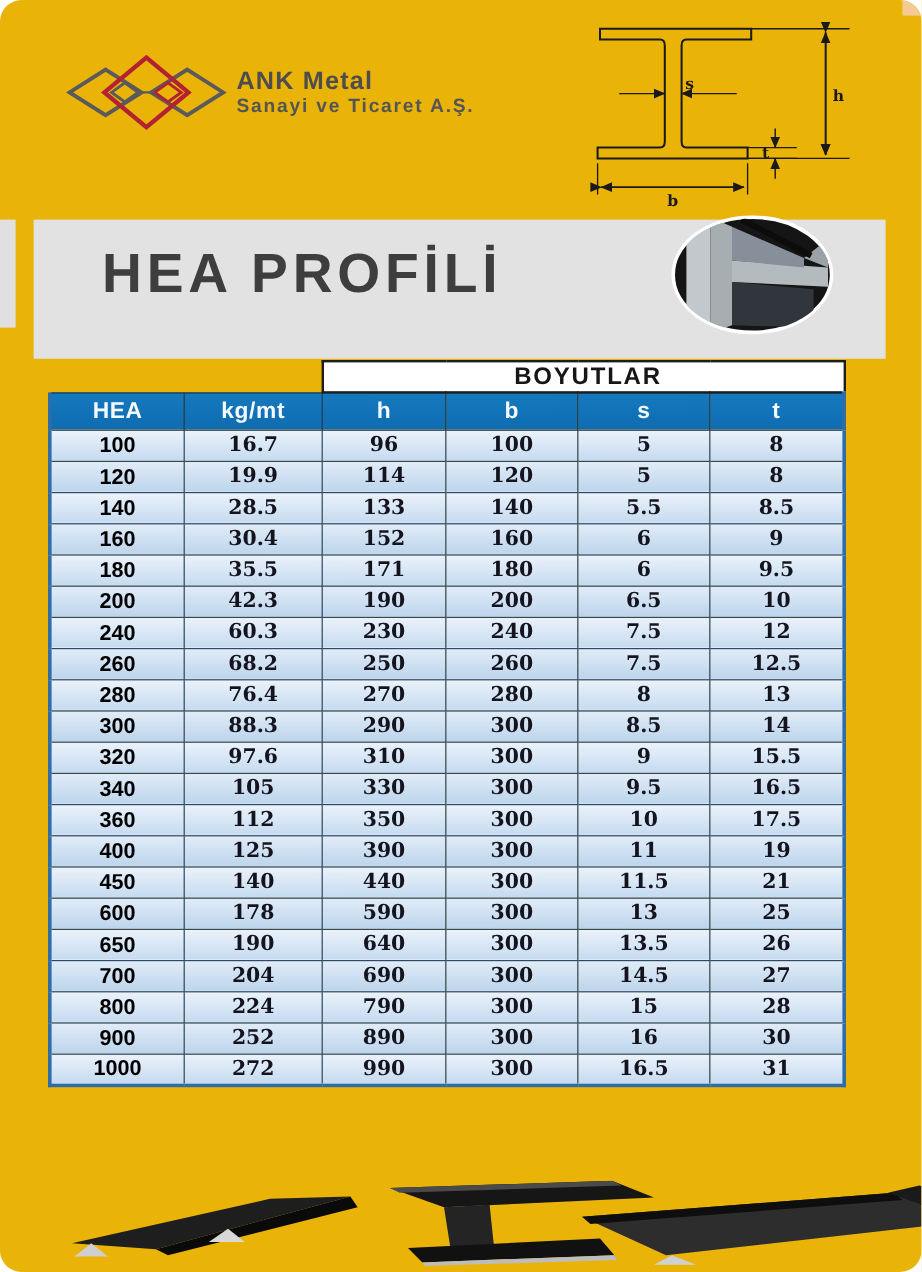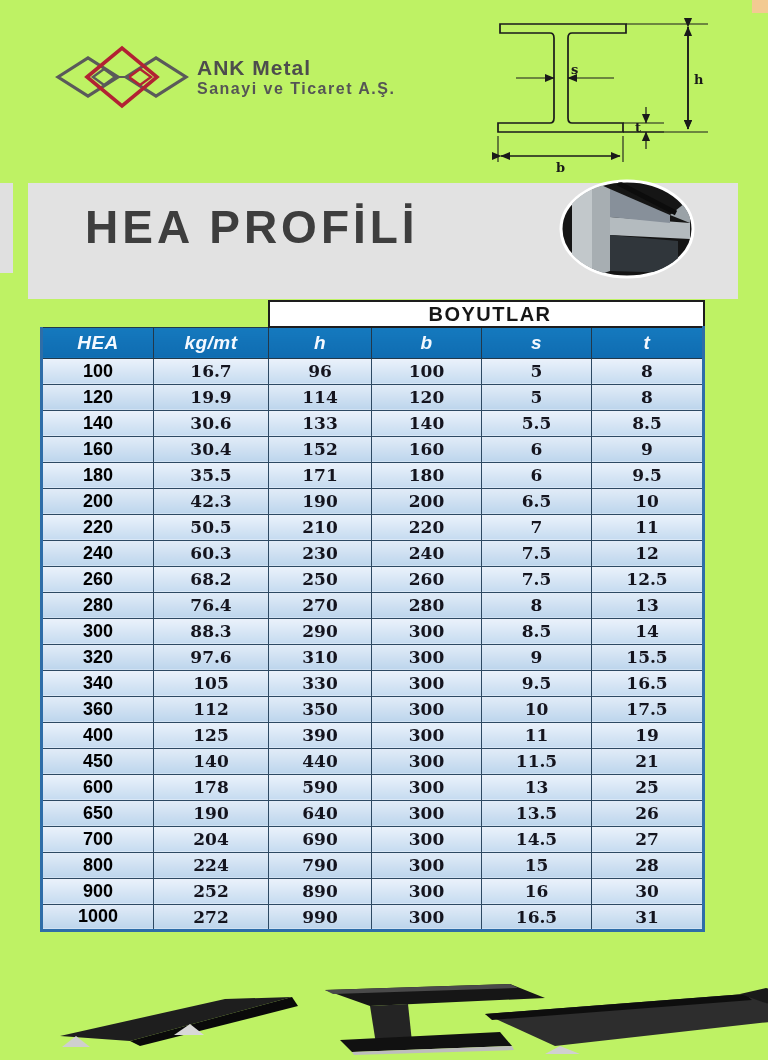--- a/index.html
+++ b/index.html
@@ -1,18 +1,18 @@
 <!DOCTYPE html>
 <html><head>
 <meta charset="utf-8">
 <style>
   html,body{margin:0;padding:0;background:#ffffff;}
   .page{
-    position:relative; width:768px; height:1060px; background:#bef264;
-    font-family:"Liberation Sans", sans-serif; overflow:hidden;
+    position:relative; width:768px; height:1060px; background:#eab308;
+    font-family:"Liberation Sans", sans-serif; overflow:hidden;border-radius:18px;
   }
   
   .corner-accent{position:absolute; right:0; top:0; width:16px; height:13px; background:#f3ca92;}
   
   .logo-wrap{position:absolute; left:55px; top:44px; display:flex; align-items:center;}
   .logo-text{margin-left:8px;}
   .logo-company{font-size:21px; font-weight:bold; color:#4d4d4d; letter-spacing:1px; line-height:1.1;}
   .logo-subtitle{font-size:16px; font-weight:bold; color:#555555; letter-spacing:1.5px; line-height:1.2;}
   
   .diagram{position:absolute; left:488px; top:8px;}
@@ -36,21 +36,21 @@
   td.ghost{border:none; background:transparent;}
   td.gh{
     border:2.4px solid #1d1d1d; background:#ffffff;
     font-family:"Liberation Sans", sans-serif; font-weight:900; font-size:20px;
     color:#161616; letter-spacing:1.5px;padding-left:8px;
   }
   tr.header-row{height:31px;}
   tr.header-row th{
     background:linear-gradient(180deg,#1579be 0%, #0f6cb1 100%);
     color:#f4f9ff; font-family:"Liberation Sans", sans-serif; font-weight:800;
-    font-size:19px; border:1.6px solid #22384a; letter-spacing:0.5px;font-style:italic;
+    font-size:19px; border:1.6px solid #22384a; letter-spacing:0.5px;
   }
   tbody tr{height:26px;}
   tbody td{
     border:1.6px solid #2d4963;
     font-size:17px; font-weight:bold; color:#14141e;
     background:linear-gradient(180deg,#ebf2fb 0%, #c6dbf0 100%);
   }
   tbody tr:nth-child(even) td{background:linear-gradient(180deg,#e2ecf8 0%, #bdd5ec 100%);}
   tbody td.c-hea{
     font-family:"Liberation Sans", sans-serif; font-weight:900; font-size:18px; color:#000000;
@@ -173,21 +173,21 @@
         <tr>
           <td class="c-hea">120</td>
           <td>19.9</td>
           <td>114</td>
           <td>120</td>
           <td>5</td>
           <td>8</td>
         </tr>
         <tr>
           <td class="c-hea">140</td>
-          <td>30.6</td>
+          <td>28.5</td>
           <td>133</td>
           <td>140</td>
           <td>5.5</td>
           <td>8.5</td>
         </tr>
         <tr>
           <td class="c-hea">160</td>
           <td>30.4</td>
           <td>152</td>
           <td>160</td>
@@ -202,28 +202,20 @@
           <td>6</td>
           <td>9.5</td>
         </tr>
         <tr>
           <td class="c-hea">200</td>
           <td>42.3</td>
           <td>190</td>
           <td>200</td>
           <td>6.5</td>
           <td>10</td>
-        </tr>
-        <tr>
-          <td class="c-hea">220</td>
-          <td>50.5</td>
-          <td>210</td>
-          <td>220</td>
-          <td>7</td>
-          <td>11</td>
         </tr>
         <tr>
           <td class="c-hea">240</td>
           <td>60.3</td>
           <td>230</td>
           <td>240</td>
           <td>7.5</td>
           <td>12</td>
         </tr>
         <tr>

